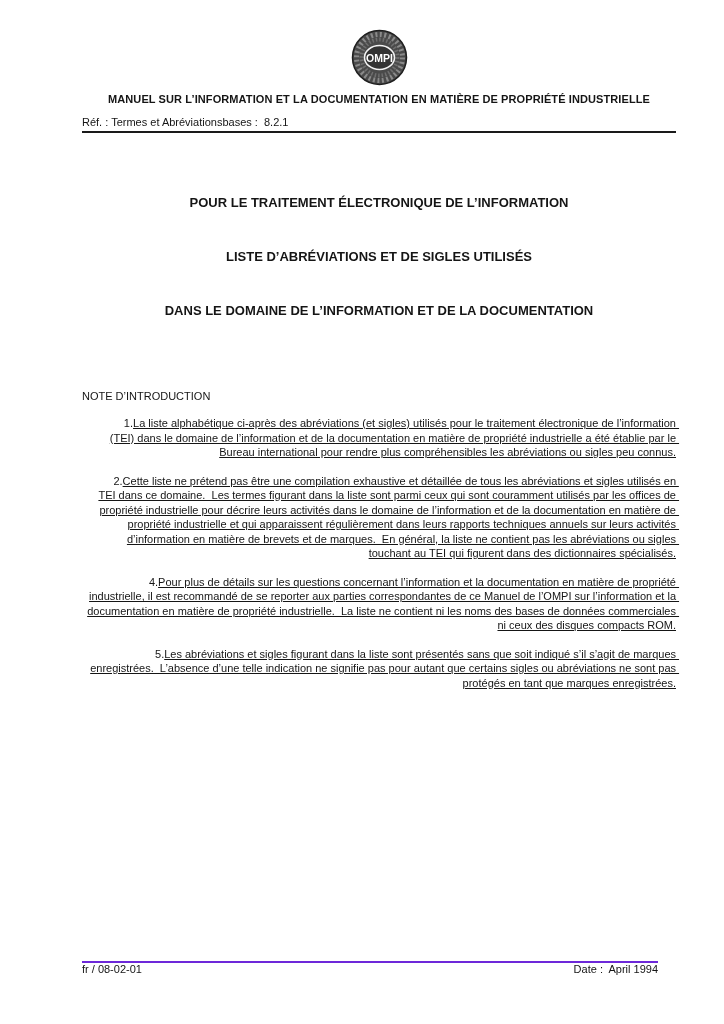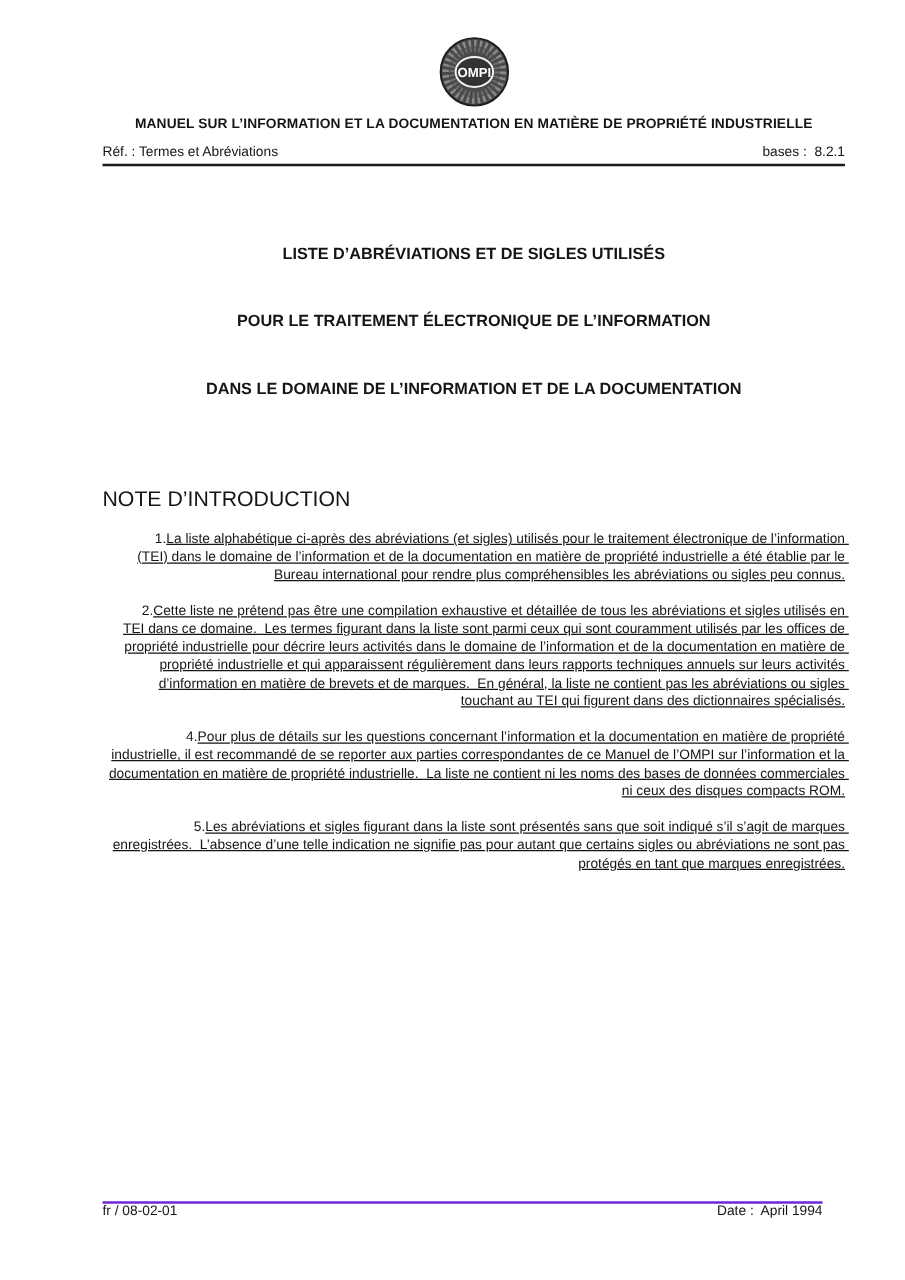--- a/index.html
+++ b/index.html
@@ -31,41 +31,40 @@
     margin-top: 7px;
     text-align: center;
     font-weight: bold;
     font-size: 11px;
     letter-spacing: 0.1px;
     white-space: pre-wrap;
   }
   .ref-row {
     margin-top: 11px;
     display: flex;
-    justify-content: space-between;
     align-items: baseline;
     font-size: 11px;
     white-space: pre-wrap;
   }
   .rule {
     margin-top: 3px;
     border-top: 2px solid #1a1a1a;
     height: 0;
   }
   .doc-title {
     margin-top: 25px;
     text-align: center;
     font-weight: bold;
     font-size: 13px;
     line-height: 18px;
     white-space: pre-wrap;
   }
   .note-heading {
     margin-top: 34px;
-    font-size: 17px;
+    font-size: 11px;
     white-space: pre-wrap;
   }
   .para {
     margin: 14px 0 0 0;
     font-size: 11px;
     line-height: 14.5px;
     text-align: right;
     text-decoration: underline;
   }
   .para .num {
@@ -109,22 +108,22 @@
     <div class="manual-title">MANUEL SUR L’INFORMATION ET LA DOCUMENTATION EN MATIÈRE DE PROPRIÉTÉ INDUSTRIELLE</div>
 
     <div class="ref-row">
       <span>Réf. : Termes et Abréviations</span>
       <span>bases :  8.2.1</span>
     </div>
 
     <div class="rule"></div>
 
     <div class="doc-title">
+      <div>POUR LE TRAITEMENT ÉLECTRONIQUE DE L’INFORMATION</div>
       <div>LISTE D’ABRÉVIATIONS ET DE SIGLES UTILISÉS</div>
-      <div>POUR LE TRAITEMENT ÉLECTRONIQUE DE L’INFORMATION</div>
       <div>DANS LE DOMAINE DE L’INFORMATION ET DE LA DOCUMENTATION</div>
     </div>
 
     <div class="note-heading">NOTE D’INTRODUCTION</div>
 
     <p class="para"><span class="num">1.</span><span class="ptext">La liste alphabétique ci-après des abréviations (et sigles) utilisés pour le traitement électronique de l’information (TEI) dans le domaine de l’information et de la documentation en matière de propriété industrielle a été établie par le Bureau international pour rendre plus compréhensibles les abréviations ou sigles peu connus.</span></p>
 
     <p class="para"><span class="num">2.</span><span class="ptext">Cette liste ne prétend pas être une compilation exhaustive et détaillée de tous les abréviations et sigles utilisés en TEI dans ce domaine.  Les termes figurant dans la liste sont parmi ceux qui sont couramment utilisés par les offices de propriété industrielle pour décrire leurs activités dans le domaine de l’information et de la documentation en matière de propriété industrielle et qui apparaissent régulièrement dans leurs rapports techniques annuels sur leurs activités d’information en matière de brevets et de marques.  En général, la liste ne contient pas les abréviations ou sigles touchant au TEI qui figurent dans des dictionnaires spécialisés.</span></p>
 
 

